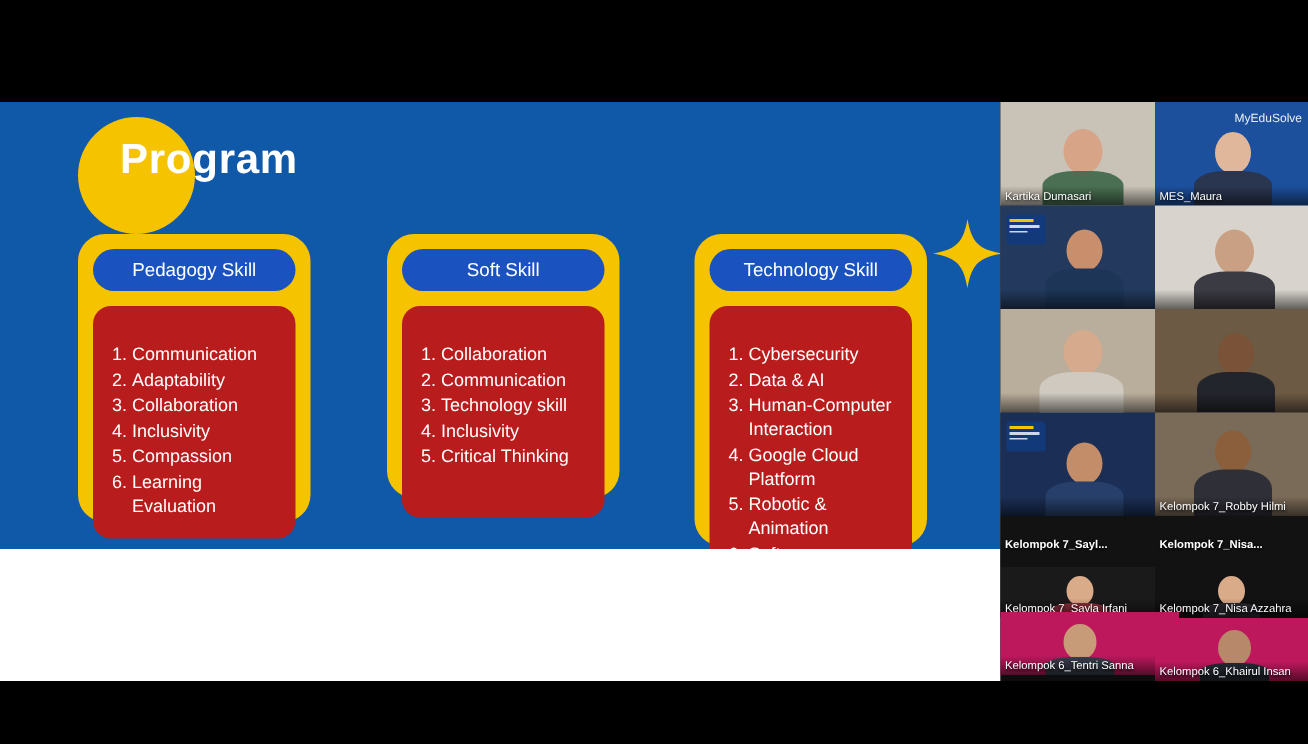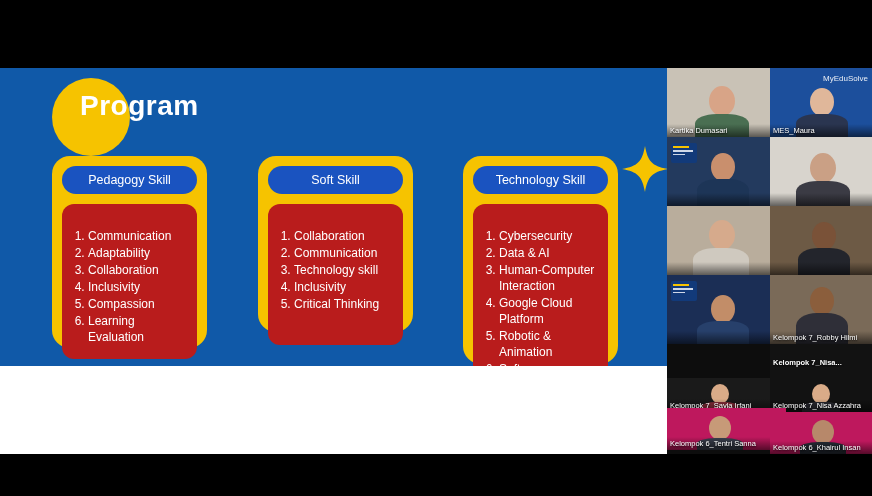--- a/index.html
+++ b/index.html
@@ -320,20 +320,23 @@
       <div class="name"></div>
     </div>
 
     <div class="tile" style="left:103px; top:207px; width:102px; height:69px; background:#7a6a58;">
       <div class="head" style="left:40px; top:12px; width:24px; height:28px; background:#8b5e3c;"></div>
       <div class="body-shape" style="left:26px; top:38px; width:52px; height:32px; background:#2f2f38;"></div>
       <div class="namebar"></div>
       <div class="name">Kelompok 7_Robby Hilmi</div>
     </div>
 
+    <div class="tile" style="left:0px; top:276px; width:103px; height:34px; background:#121212;">
+      <div class="name" style="bottom:11px; font-weight:bold;">Kelompok 7_Sayl...</div>
+    </div>
     <div class="tile" style="left:103px; top:276px; width:102px; height:34px; background:#121212;">
       <div class="name" style="bottom:11px; font-weight:bold;">Kelompok 7_Nisa...</div>
     </div>
 
     <div class="tile" style="left:0px; top:310px; width:103px; height:34px; background:#1a1a1a;">
       <div class="head" style="left:44px; top:6px; width:18px; height:20px; background:#d9ab88;"></div>
       <div class="body-shape" style="left:34px; top:24px; width:38px; height:12px; background:#8a2f3b;"></div>
       <div class="namebar"></div>
       <div class="name">Kelompok 7_Sayla Irfani</div>
     </div>

